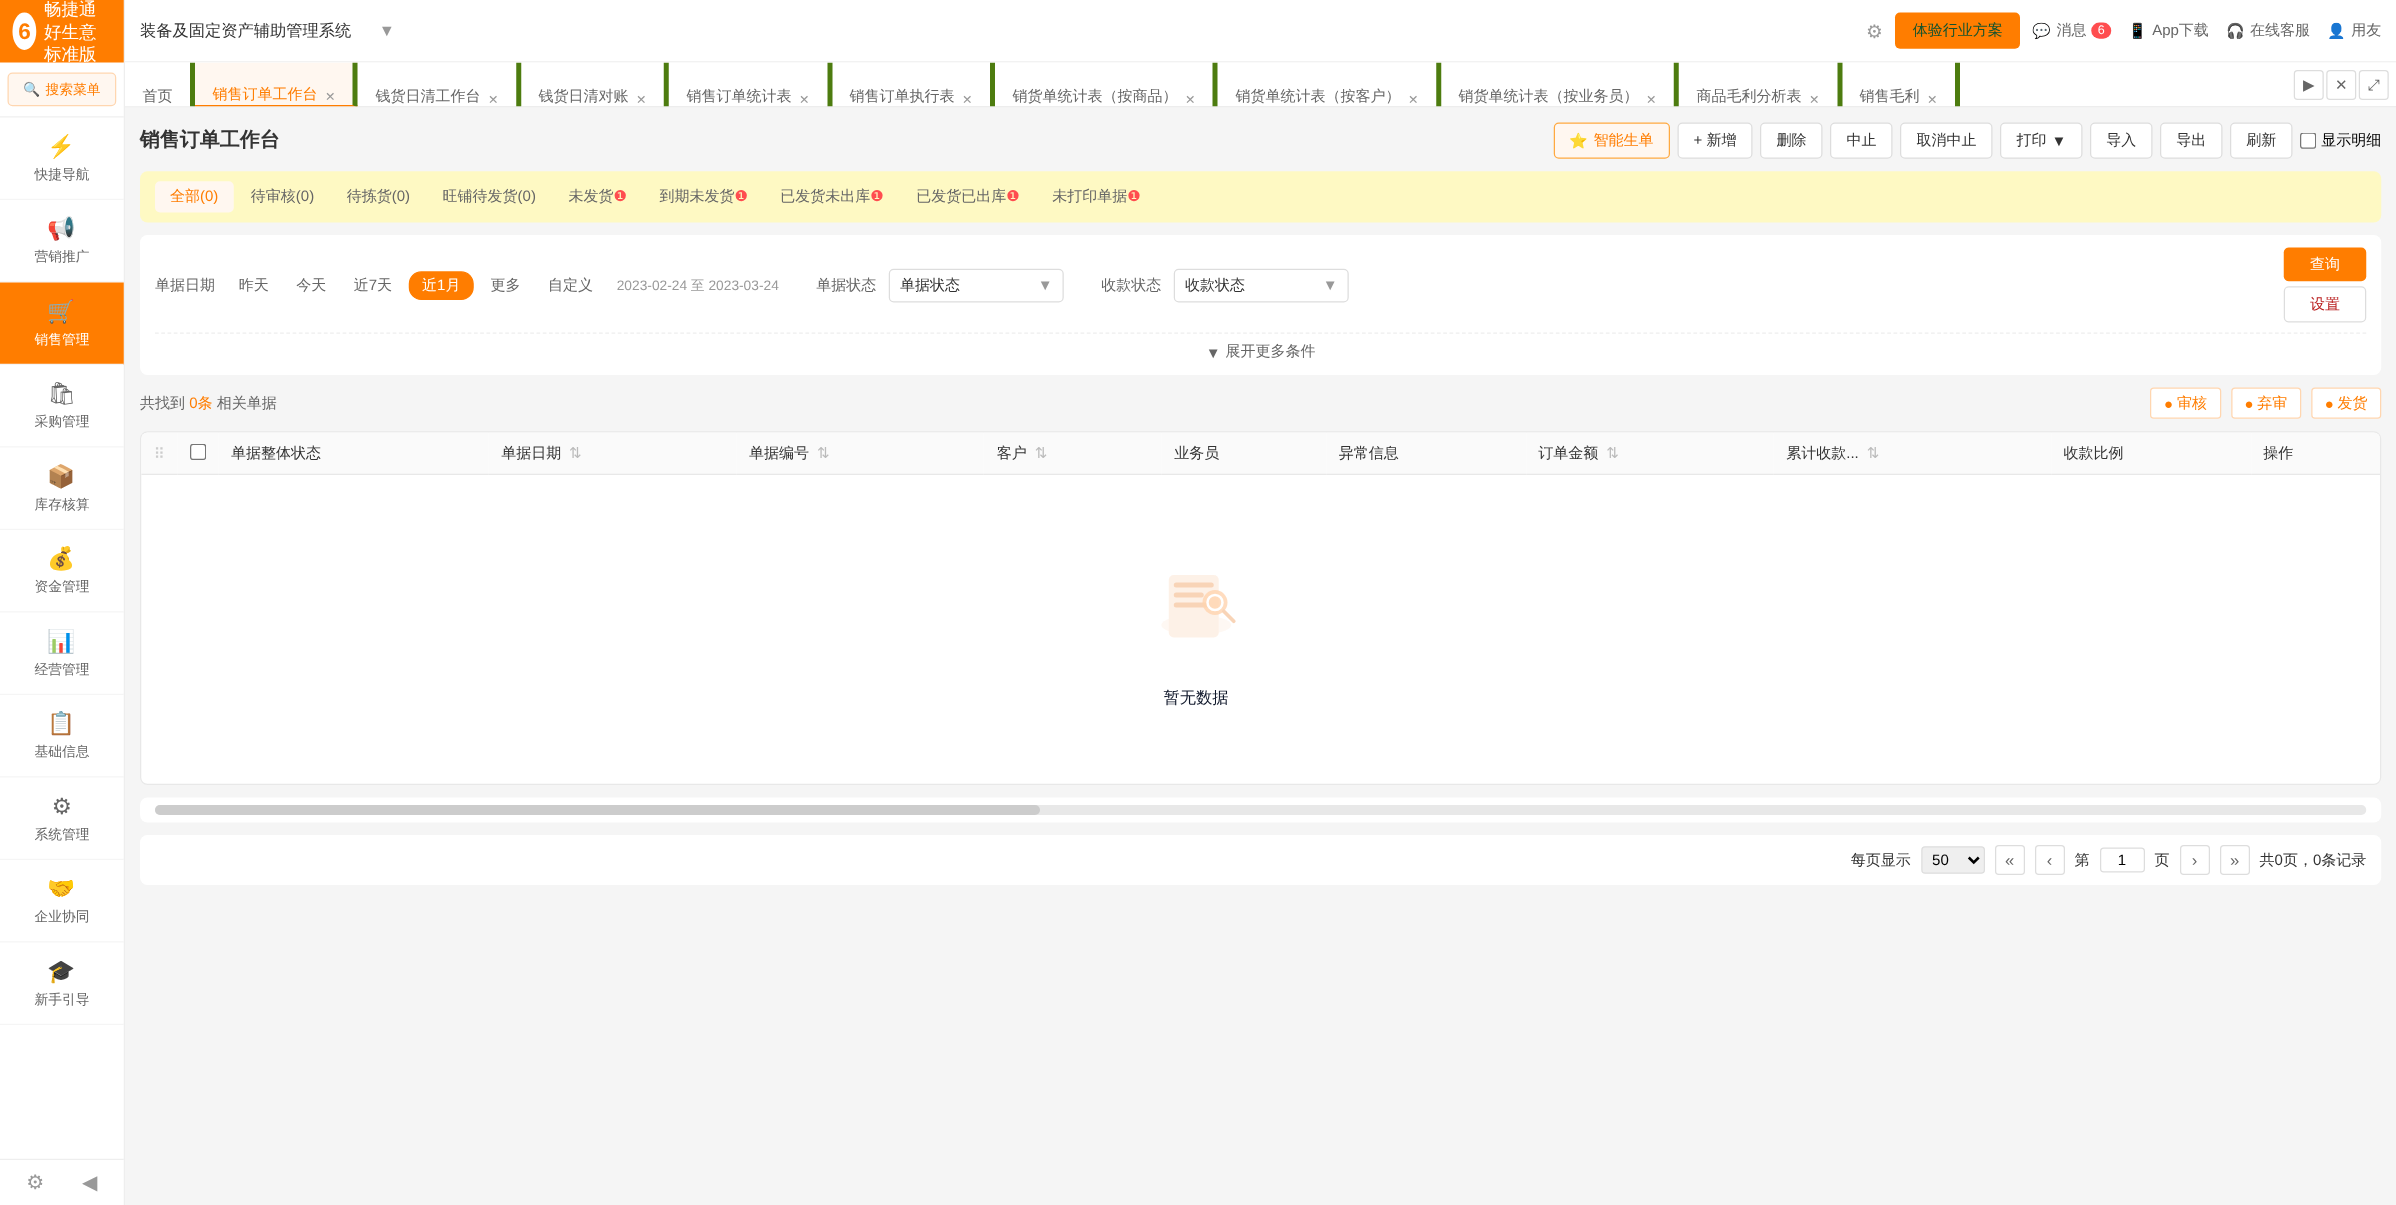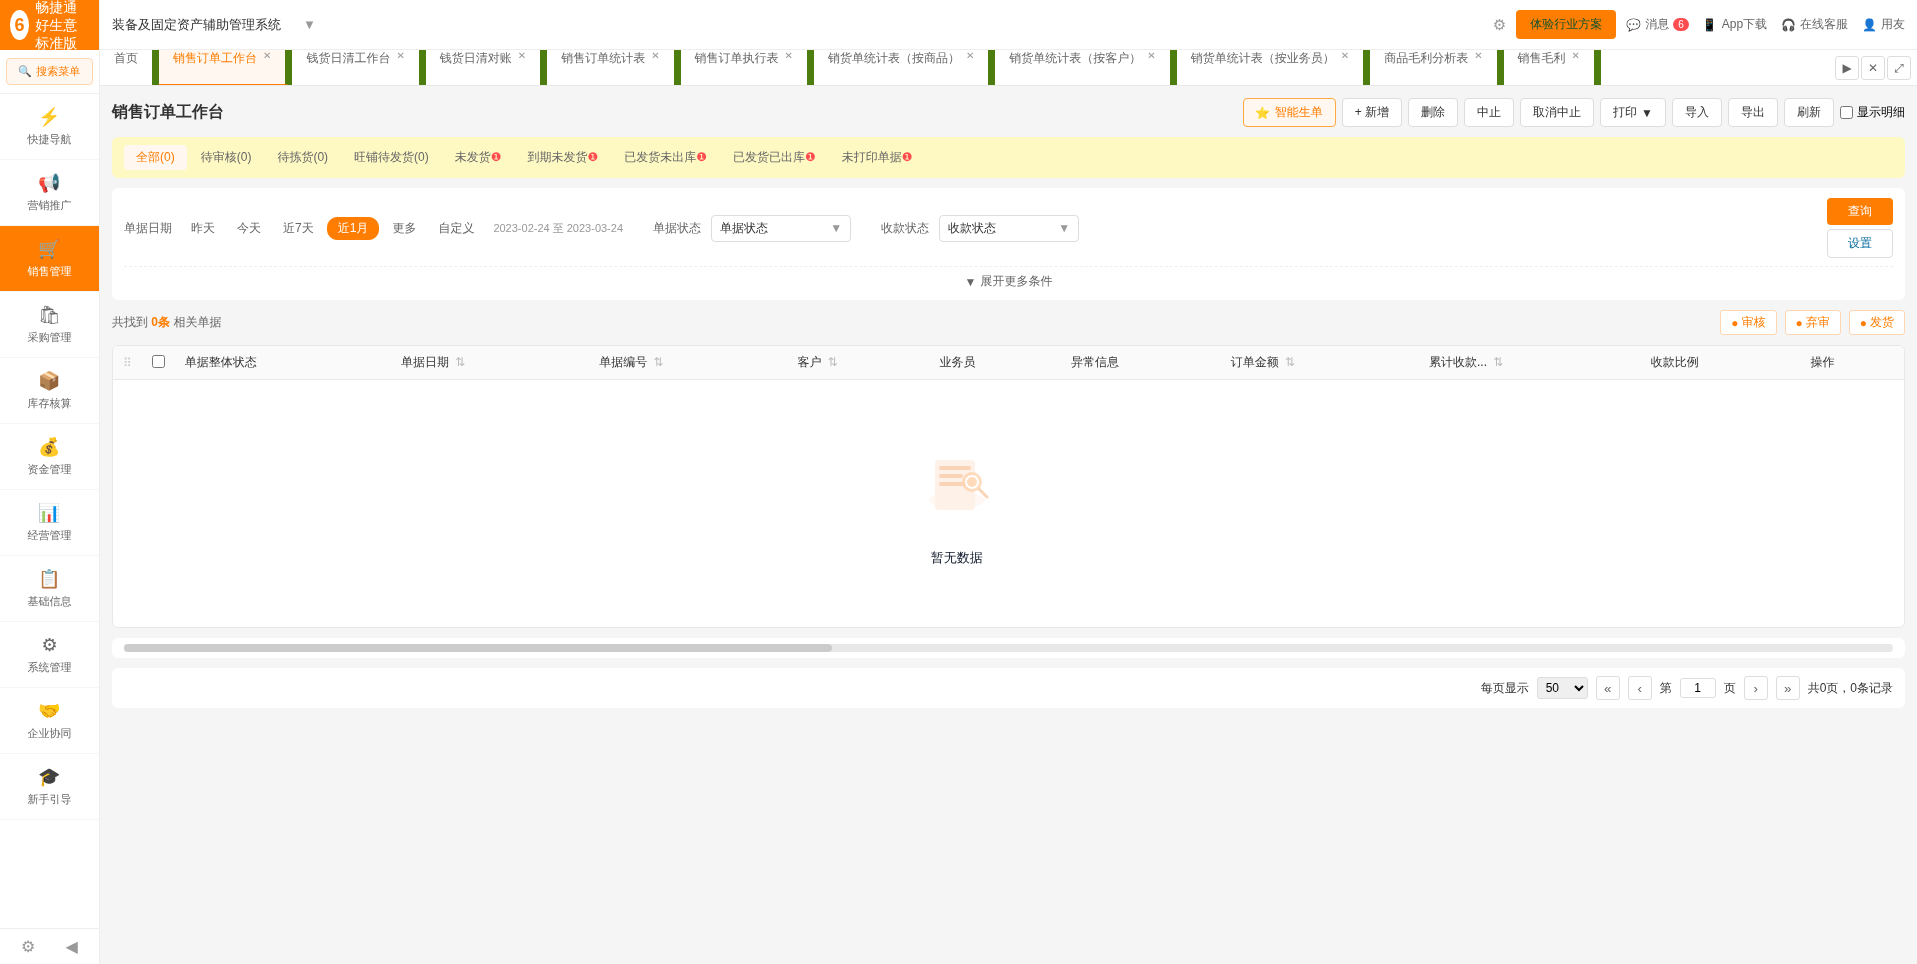--- a/index.html
+++ b/index.html
@@ -26,21 +26,21 @@
     .topbar-title { flex: 1; font-size: 13px; color: #333; display: flex; align-items: center; gap: 22px; }
     .topbar-title-dropdown { color: #999; cursor: pointer; }
     .topbar-cog { color: #999; cursor: pointer; font-size: 15px; }
     .topbar-industry { background: #ff7d00; color: #14532d; border: none; padding: 6px 14px; border-radius: 4px; cursor: pointer; font-size: 12px; }
     .topbar-right { display: flex; align-items: center; gap: 14px; color: #666; font-size: 12px; }
     .topbar-right-item { display: flex; align-items: center; gap: 4px; cursor: pointer; }
     .badge { background: #ff4d4f; color: #fff; border-radius: 10px; font-size: 10px; padding: 1px 5px; }
 
     
     .tabbar { background: #fff; border-bottom: 1px solid #e8e8e8; display: flex; align-items: center; height: 36px; overflow: hidden; }
-    .tab { padding: 0 14px; height: 36px; display: flex; align-items: flex-start; gap: 6px; cursor: pointer; color: #666; font-size: 12px; border-right: 7px solid #4d7c0f; white-space: nowrap; flex-shrink: 0; }
+    .tab { padding: 0 14px; height: 36px; display: flex; align-items: flex-end; gap: 6px; cursor: pointer; color: #666; font-size: 12px; border-right: 4px solid #4d7c0f; white-space: nowrap; flex-shrink: 0; }
     .tab.active { background: #fff7f0; color: #ff7d00; border-bottom: 2px solid #ff7d00; }
     .tab.home { background: #fff; }
     .tab-close { color: #999; font-size: 10px; cursor: pointer; }
     .tabbar-actions { margin-left: auto; display: flex; align-items: center; gap: 2px; padding: 0 6px; flex-shrink: 0; }
     .tabbar-action-btn { width: 24px; height: 24px; border: 1px solid #ddd; border-radius: 3px; background: #fff; cursor: pointer; display: flex; align-items: center; justify-content: center; color: #666; font-size: 12px; }
 
     
     .content { flex: 1; overflow: auto; padding: 12px; background: #f5f5f5; display: flex; flex-direction: column; gap: 10px; }
 
     
@@ -61,26 +61,26 @@
     .condition-row { display: flex; align-items: center; gap: 10px; flex-wrap: wrap; }
     .condition-label { color: #666; font-size: 12px; white-space: nowrap; }
     .date-btns { display: flex; gap: 4px; align-items: center; }
     .date-btn { padding: 2px 8px; border-radius: 3px; cursor: pointer; font-size: 12px; color: #666; border: 1px solid transparent; }
     .date-btn.active { background: #ff7d00; color: #fff; border-color: #ff7d00; border-radius: 10px; padding: 2px 10px; }
     .date-range { color: #999; font-size: 11px; }
     .condition-select { border: 1px solid #ddd; border-radius: 4px; padding: 4px 8px; font-size: 12px; color: #333; background: #fff; cursor: pointer; min-width: 140px; display: flex; align-items: center; justify-content: space-between; gap: 20px; }
     .condition-select-arrow { color: #999; }
     .expand-btn { color: #666; cursor: pointer; font-size: 12px; display: flex; align-items: center; gap: 4px; }
     .query-btn { background: #ff7d00; color: #fff; border: none; padding: 5px 20px; border-radius: 4px; cursor: pointer; font-size: 12px; }
-    .settings-btn { background: #fff; color: #0369a1; border: 1px solid #ddd; padding: 5px 20px; border-radius: 4px; cursor: pointer; font-size: 12px; }
+    .settings-btn { background: #fff; color: #b91c1c; border: 1px solid #ddd; padding: 5px 20px; border-radius: 4px; cursor: pointer; font-size: 12px; }
 
     
     .table-toolbar { display: flex; align-items: center; justify-content: space-between; }
     .table-count { font-size: 12px; color: #666; }
-    .table-count-num { color: #ff7d00; font-weight: bold; }
+    .table-count-num { color: #ff7d00; font-weight: normal; }
     .table-actions { display: flex; gap: 8px; }
     .table-action-btn { padding: 3px 10px; border-radius: 3px; cursor: pointer; font-size: 12px; color: #666; border: 1px solid #ddd; background: #fff; display: flex; align-items: center; gap: 3px; }
     .table-action-btn.orange { color: #ff7d00; border-color: #ffd6b0; }
 
     
     .table-wrap { background: #fff; border-radius: 6px; overflow: hidden; border: 1px solid #e8e8e8; }
     table { width: 100%; border-collapse: collapse; }
     thead tr { background: #fafafa; }
     th { padding: 8px 10px; text-align: left; font-size: 12px; color: #333; font-weight: normal; border-bottom: 1px solid #e8e8e8; white-space: nowrap; }
     th .sort { color: #bbb; margin-left: 3px; }

